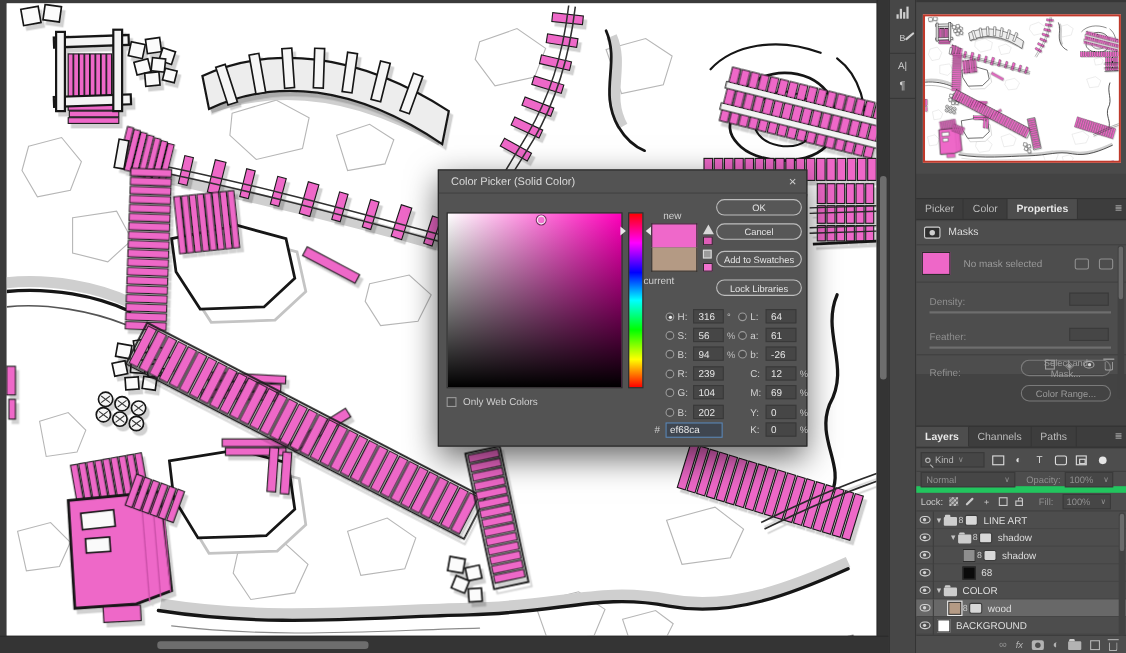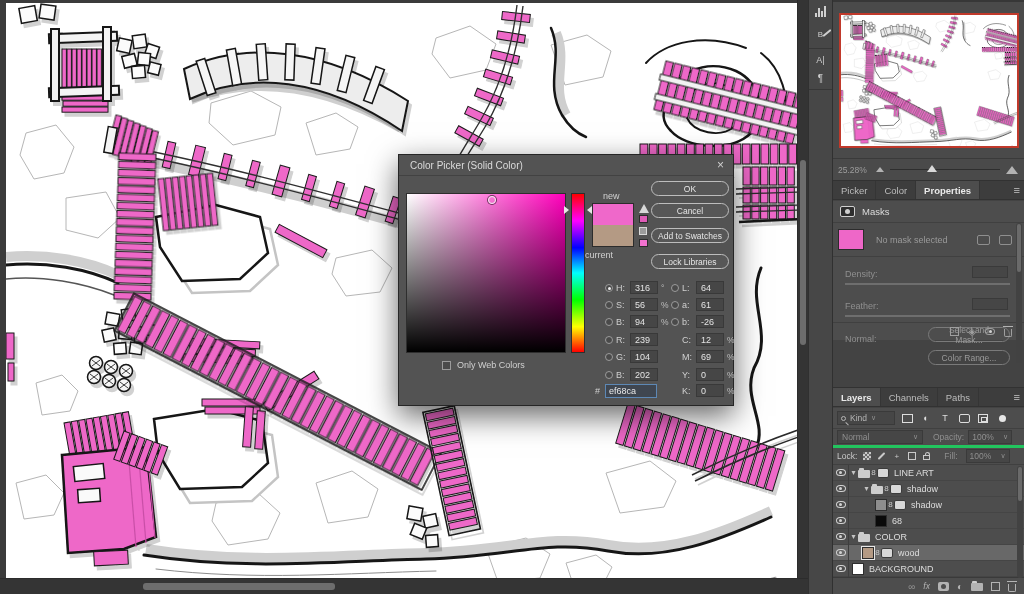--- a/index.html
+++ b/index.html
@@ -55,21 +55,21 @@
   
   .lfilter{display:flex;align-items:center;height:21px;padding:0 4px;gap:5px;border-bottom:1px solid #404040;}
   .kindbox{display:flex;align-items:center;gap:4px;width:58px;height:14px;background:#464646;border:1px solid #3a3a3a;padding:0 3px;font-size:8.5px;color:#b5b5b5;}
   .srch{width:5px;height:5px;border:1px solid #b5b5b5;border-radius:50%;position:relative;flex:none;}
   .srch::after{content:'';position:absolute;left:4px;top:5px;width:4px;height:1px;background:#b5b5b5;transform:rotate(45deg);transform-origin:0 0;}
   .fic{width:14px;height:12px;display:flex;align-items:center;justify-content:center;color:#dedede;font-size:9px;}
   .fic .bx{width:11px;height:9px;border:1px solid #dedede;}
   .fic .bx2{width:10px;height:9px;border:1px solid #dedede;position:relative;}
   .fic .bx2::after{content:'';position:absolute;left:2px;top:2px;width:4px;height:3px;border:1px solid #dedede;}
   .fic .pin{width:7px;height:7px;border-radius:50%;background:#e6e6e6;}
-  .lblend{display:flex;align-items:center;height:19px;padding:0 4px;border-bottom:3px solid #22c55e;}
+  .lblend{display:flex;align-items:center;height:19px;padding:0 4px;border-bottom:6px solid #22c55e;}
   .selbox{display:flex;align-items:center;justify-content:space-between;width:86px;height:14px;background:#464646;border:1px solid #3a3a3a;padding:0 4px;font-size:8.5px;color:#8f8f8f;}
   .dd{color:#8f8f8f;font-size:7px;}
   .dimlbl{font-size:8.5px;color:#8f8f8f;}
   .valbox{display:flex;align-items:center;justify-content:space-between;width:44px;height:14px;background:#464646;border:1px solid #3a3a3a;padding:0 3px;font-size:8.5px;color:#8f8f8f;}
   .llock{display:flex;align-items:center;height:17px;padding:0 4px;gap:4px;border-bottom:1px solid #404040;}
   .lk{width:11px;height:10px;display:flex;align-items:center;justify-content:center;color:#c9c9c9;font-size:8px;}
   .checker{width:8px;height:8px;background:
     linear-gradient(45deg,#c9c9c9 25%,transparent 25%,transparent 75%,#c9c9c9 75%),
     linear-gradient(45deg,#c9c9c9 25%,#6b6b6b 25%,#6b6b6b 75%,#c9c9c9 75%);background-size:4px 4px;background-position:0 0,2px 2px;}
   .slashbar{width:9px;height:2px;background:#c9c9c9;transform:rotate(-45deg);border-radius:1px;}
@@ -114,21 +114,21 @@
   .gamut-cube{left:240px;top:72px;width:8px;height:8px;border:1px solid #d8d8d8;background:#9b9b9b;}
   .gamut-sw{position:absolute;width:9px;height:8px;border:1px solid #2c2c2c;}
   .cp-btn{position:absolute;left:252px;width:78px;height:15px;border:1px solid #bdbdbd;border-radius:8px;background:#575757;color:#e5e5e5;font-size:8.5px;display:flex;align-items:center;justify-content:center;}
   .cp-row{position:absolute;height:13px;display:flex;align-items:center;gap:3px;}
   .radio{width:8px;height:8px;border:1px solid #9b9b9b;border-radius:50%;flex:none;position:relative;background:#4a4a4a;}
   .radio.on::after{content:'';position:absolute;left:2px;top:2px;width:3px;height:3px;border-radius:50%;background:#f0f0f0;}
   .radio.none{visibility:hidden;}
   .cp-lab{width:11px;font-size:9px;color:#d0d0d0;text-align:left;flex:none;}
   .cp-box{width:28px;height:13px;background:#464646;border:1px solid #393939;font-size:9px;color:#e4e4e4;display:flex;align-items:center;padding-left:4px;flex:none;}
   .cp-unit{font-size:8.5px;color:#bfbfbf;}
-  #cp-webrow{left:7px;top:205px;display:flex;align-items:center;gap:6px;margin-left:36px;}
+  #cp-webrow{left:7px;top:205px;display:flex;align-items:center;gap:6px;}
   #cp-webrow .cb{width:9px;height:9px;border:1px solid #9b9b9b;background:#4a4a4a;}
   #cp-webrow span{font-size:9px;color:#d0d0d0;}
   #cp-hexrow{left:196px;top:229px;display:flex;align-items:center;gap:5px;}
   #cp-hexrow .hash{font-size:9px;color:#d0d0d0;}
   #hex-input{width:52px;height:14px;background:#3f4650;border:1px solid #5d88b5;color:#e8e8e8;font-size:9px;padding:0 3px;outline:none;}
 </style>
 </head>
 <body>
 
 <div id="stage">
@@ -596,28 +596,20 @@
   <div class="abs" id="panels">
 
     <div class="abs" id="navigator">
       <div class="abs" id="nav-thumb">
         <svg width="176" height="131" viewBox="0 0 791 575" preserveAspectRatio="none">
           <rect width="791" height="575" fill="#ffffff"></rect>
           <use href="#mapart"></use>
         </svg>
       </div>
     </div>
-    <div class="abs" id="nav-zoom-row">
-      <span class="zoom-val">25.28%</span>
-      <span class="mtn"></span>
-      <span class="zoom-track">
-          <span class="zoom-thumb"></span>
-        </span>
-      <span class="mtn big" style="margin-right:6px"></span>
-    </div>
 
     <div class="abs tabbar" style="top:180px">
       <div class="tab">Picker</div>
       <div class="tab">Color</div>
       <div class="tab active">Properties</div>
       <div class="tab-menu">≡</div>
     </div>
 
     <div class="abs panel-body" style="top:201px;height:139px;">
       <div class="masks-hd">
@@ -629,21 +621,21 @@
         <span class="nomask-tx">No mask selected</span>
         <span class="nm-ic" style="right:34px;top:12px"></span>
         <span class="nm-ic" style="right:12px;top:12px"></span>
       </div>
       <span class="prop-lbl" style="left:12px;top:68px">Density:</span>
       <span class="prop-box" style="right:16px;top:65px"></span>
       <span class="prop-line" style="left:12px;right:14px;top:82px"></span>
       <span class="prop-lbl" style="left:12px;top:100px">Feather:</span>
       <span class="prop-box" style="right:16px;top:97px"></span>
       <span class="prop-line" style="left:12px;right:14px;top:114px"></span>
-      <span class="prop-lbl" style="left:12px;top:133px">Normal:</span>
+      <span class="prop-lbl" style="left:12px;top:133px">Refine:</span>
       <button class="pbtn" style="right:14px;top:126px">Select and Mask...</button>
       <button class="pbtn" style="right:14px;top:149px">Color Range...</button>
       <div class="prop-foot">
         <span class="sq-o"></span>
         <span style="font-size:10px">◈</span>
         <span class="eye" style="border-color:#9f9f9f"></span>
         <span class="trash" style="border-color:#9f9f9f"></span>
       </div>
       <span class="scrollbar-v" style="right:2px;top:22px;height:140px">
           <i></i>

